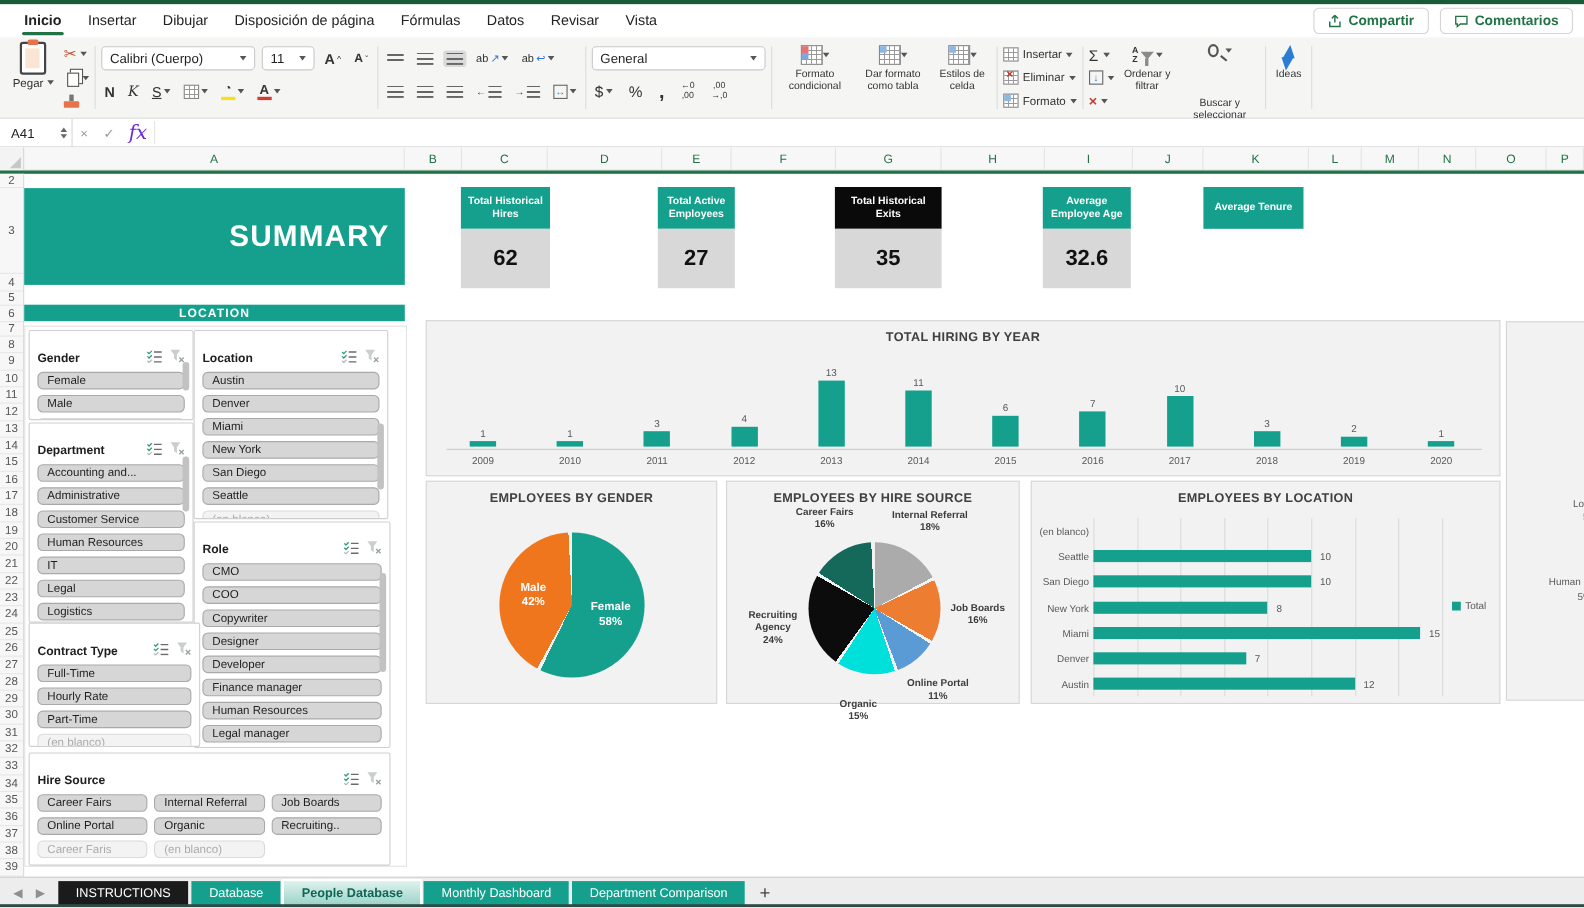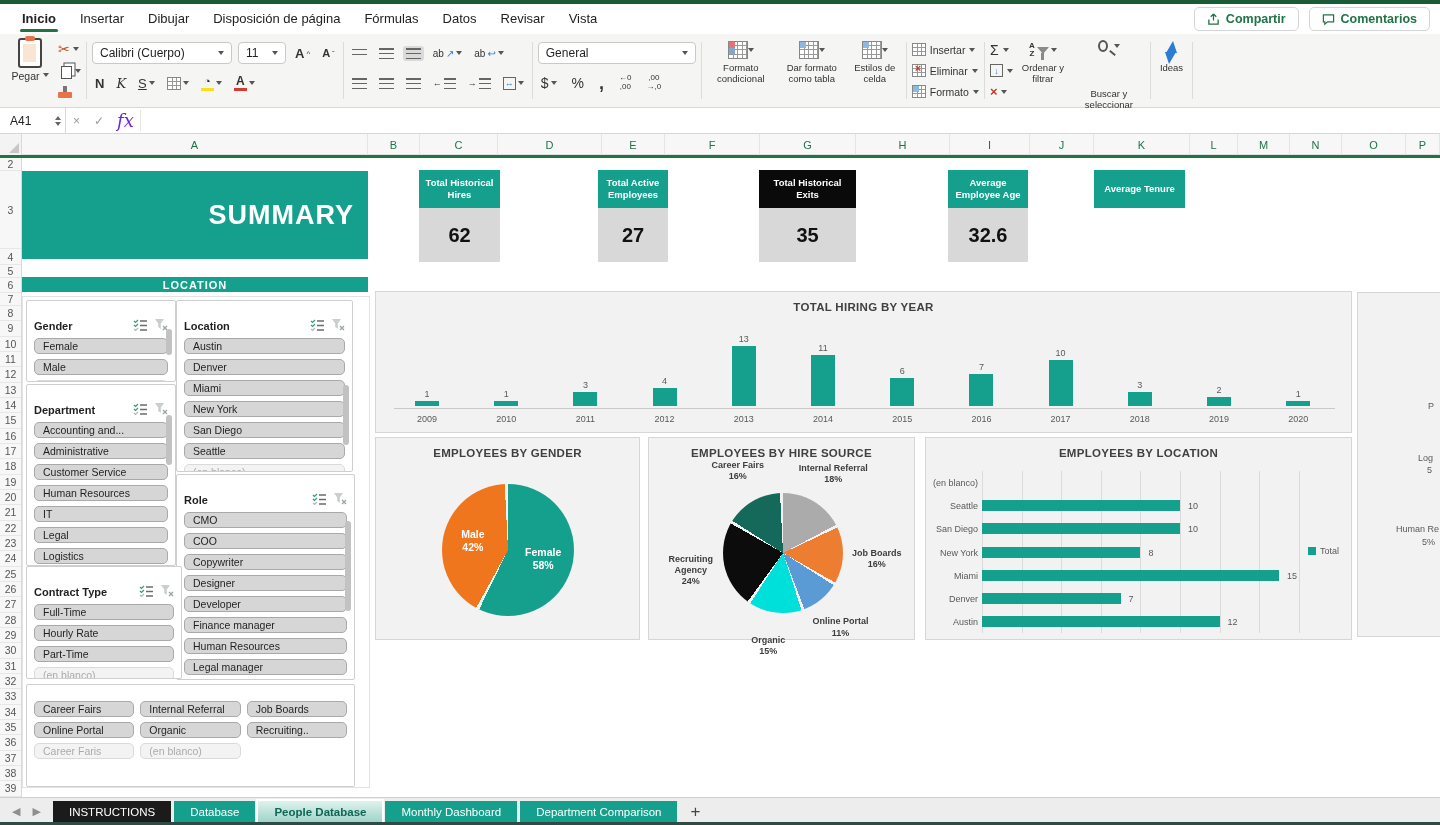--- a/index.html
+++ b/index.html
@@ -98,21 +98,21 @@
   .slicer { position:absolute; background:#fff; border:1px solid #CFCFCF; border-radius:2px; padding:16px 7px; overflow:hidden; }
   .slicer-head { display:flex; align-items:center; height:18px; margin-bottom:3px; }
   .slicer-title { font-size:11px; font-weight:bold; color:#1f1f1f; flex:1; }
   .slicer-items { display:flex; flex-direction:column; gap:5px; }
   .slicer-items.grid3 { display:grid; grid-template-columns:repeat(3, 1fr); gap:5px 6px; }
   .sitem { background:#D6D6D6; border:1px solid #A9A9A9; border-radius:5px; font-size:10.5px; color:#1f1f1f; padding:0 8px; height:16px; line-height:15px; white-space:nowrap; overflow:hidden; }
   .sitem.muted { background:#F3F3F3; border:1px solid #DADADA; color:#ABABAB; }
   .sthumb { position:absolute; right:3px; width:6px; border-radius:3px; background:#C2C2C2; }
   .msel-ic, .clrf-ic { margin-left:6px; }
 
-  .chartbox { position:absolute; background:#F2F2F2; border:1px solid #D6D6D6; }
+  .chartbox { position:absolute; background:#F2F2F2; border:1px solid #D6D6D6;margin-left:12px; }
   .chart-title { position:absolute; left:0; right:0; top:9px; text-align:center; font-size:11.5px; font-weight:bold; color:#404040; letter-spacing:.3px; }
   .bar-col { position:absolute; display:flex; flex-direction:column; align-items:center; }
   .vbar { width:24px; background:#14A08C; }
   .bar-val { font-size:9px; color:#595959; margin-bottom:2px; }
   .bar-year { position:absolute; font-size:9px; color:#595959; }
   .axisline { position:absolute; height:1px; background:#C9C9C9; }
   .pie { position:absolute; border-radius:50%; }
   .pie-label { position:absolute; transform:translate(-50%,-50%); text-align:center; font-size:9px; font-weight:bold; color:#3d3d3d; line-height:1.25; width:74px; }
   .pie-label.inside { color:#fff; font-size:10.5px; width:60px; }
   .hrow-label { position:absolute; font-size:9px; color:#595959; text-align:right; width:52px; }
@@ -626,20 +626,33 @@
               </svg></div>
           </div>
           <div class="slicer-items">
             <div class="sitem">Full-Time</div>
             <div class="sitem">Hourly Rate</div>
             <div class="sitem">Part-Time</div>
             <div class="sitem muted">(en blanco)</div>
           </div>
         </div>
         <div class="slicer" style="left: 26px; top: 684px; width: 329px; height: 103px;">
+          <div class="slicer-head">
+            <div class="slicer-title">Hire Source</div>
+            <div class="msel-ic"><svg width="15" height="12" viewBox="0 0 15 12">
+                <path d="M1 2 l1.5 1.5 L5 1" stroke="#2E9E79" stroke-width="1.2" fill="none"></path>
+                <path d="M1 6 l1.5 1.5 L5 5" stroke="#2E9E79" stroke-width="1.2" fill="none"></path>
+                <path d="M1 10 l1.5 1.5 L5 9" stroke="#B9B9B9" stroke-width="1.2" fill="none"></path>
+                <path d="M7 2 H14 M7 6.5 H14 M7 11 H14" stroke="#6B6B6B" stroke-width="1.3"></path>
+              </svg></div>
+            <div class="clrf-ic"><svg width="14" height="13" viewBox="0 0 14 13">
+                <path d="M1 1 H10 L6.8 5.5 V11 L4.2 9 V5.5 Z" fill="#C8CFCD"></path>
+                <path d="M9 8 l4 4 M13 8 l-4 4" stroke="#9AA5A2" stroke-width="1.3"></path>
+              </svg></div>
+          </div>
           <div class="slicer-items grid3">
             <div class="sitem">Career Fairs</div>
             <div class="sitem">Internal Referral</div>
             <div class="sitem">Job Boards</div>
             <div class="sitem">Online Portal</div>
             <div class="sitem">Organic</div>
             <div class="sitem">Recruiting..</div>
             <div class="sitem muted">Career Faris</div>
             <div class="sitem muted">(en blanco)</div>
           </div>

